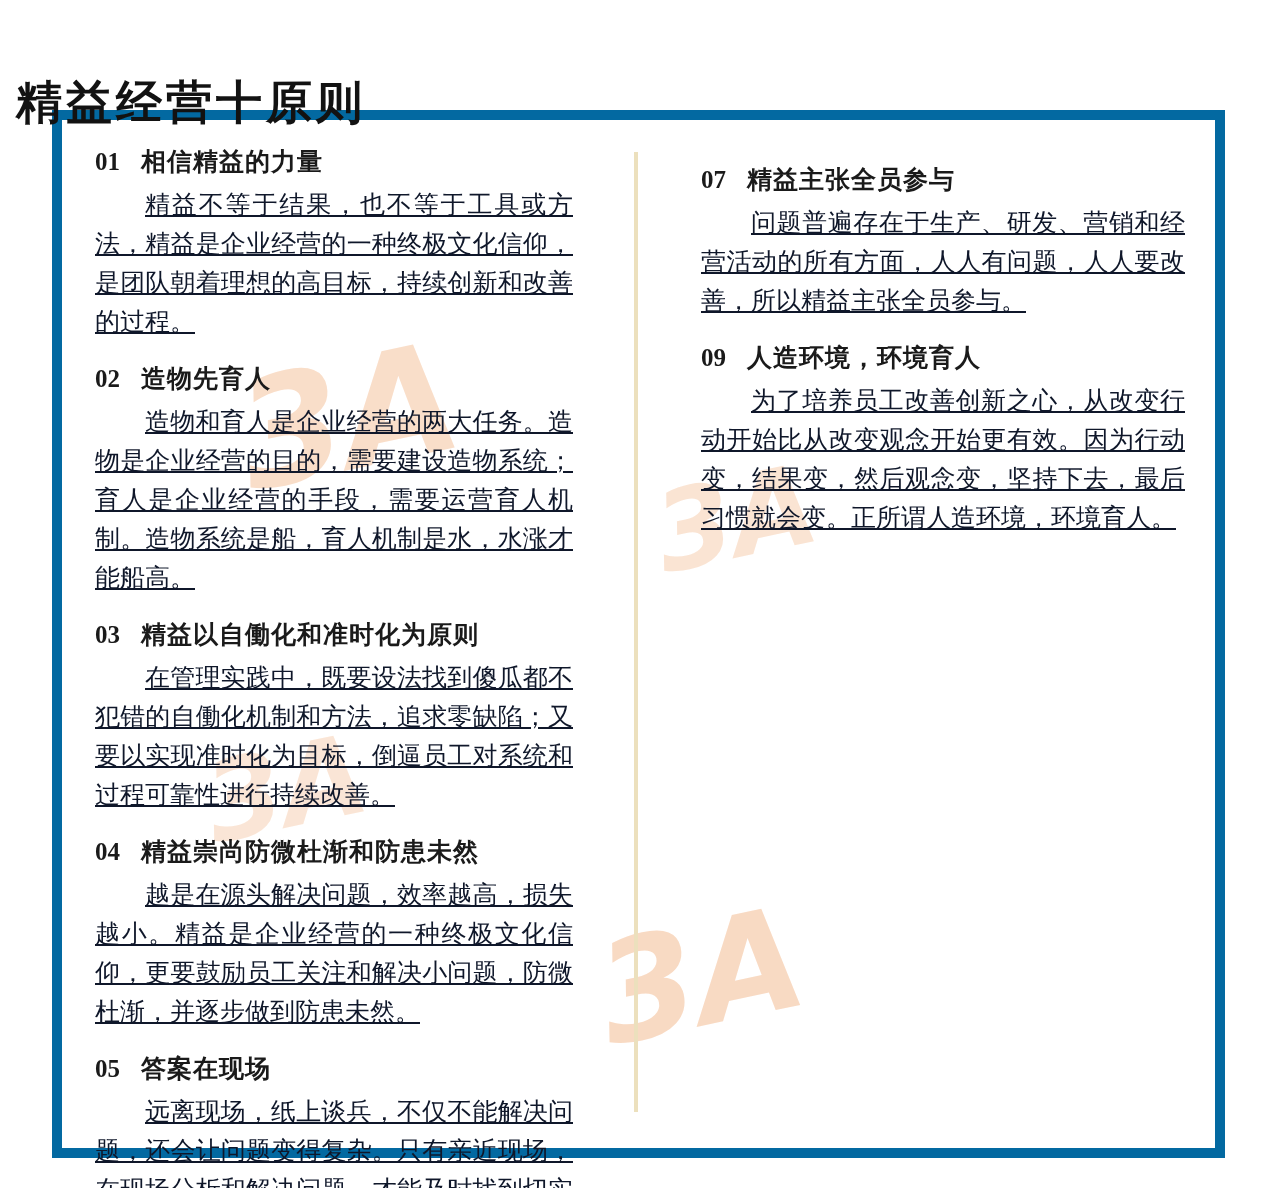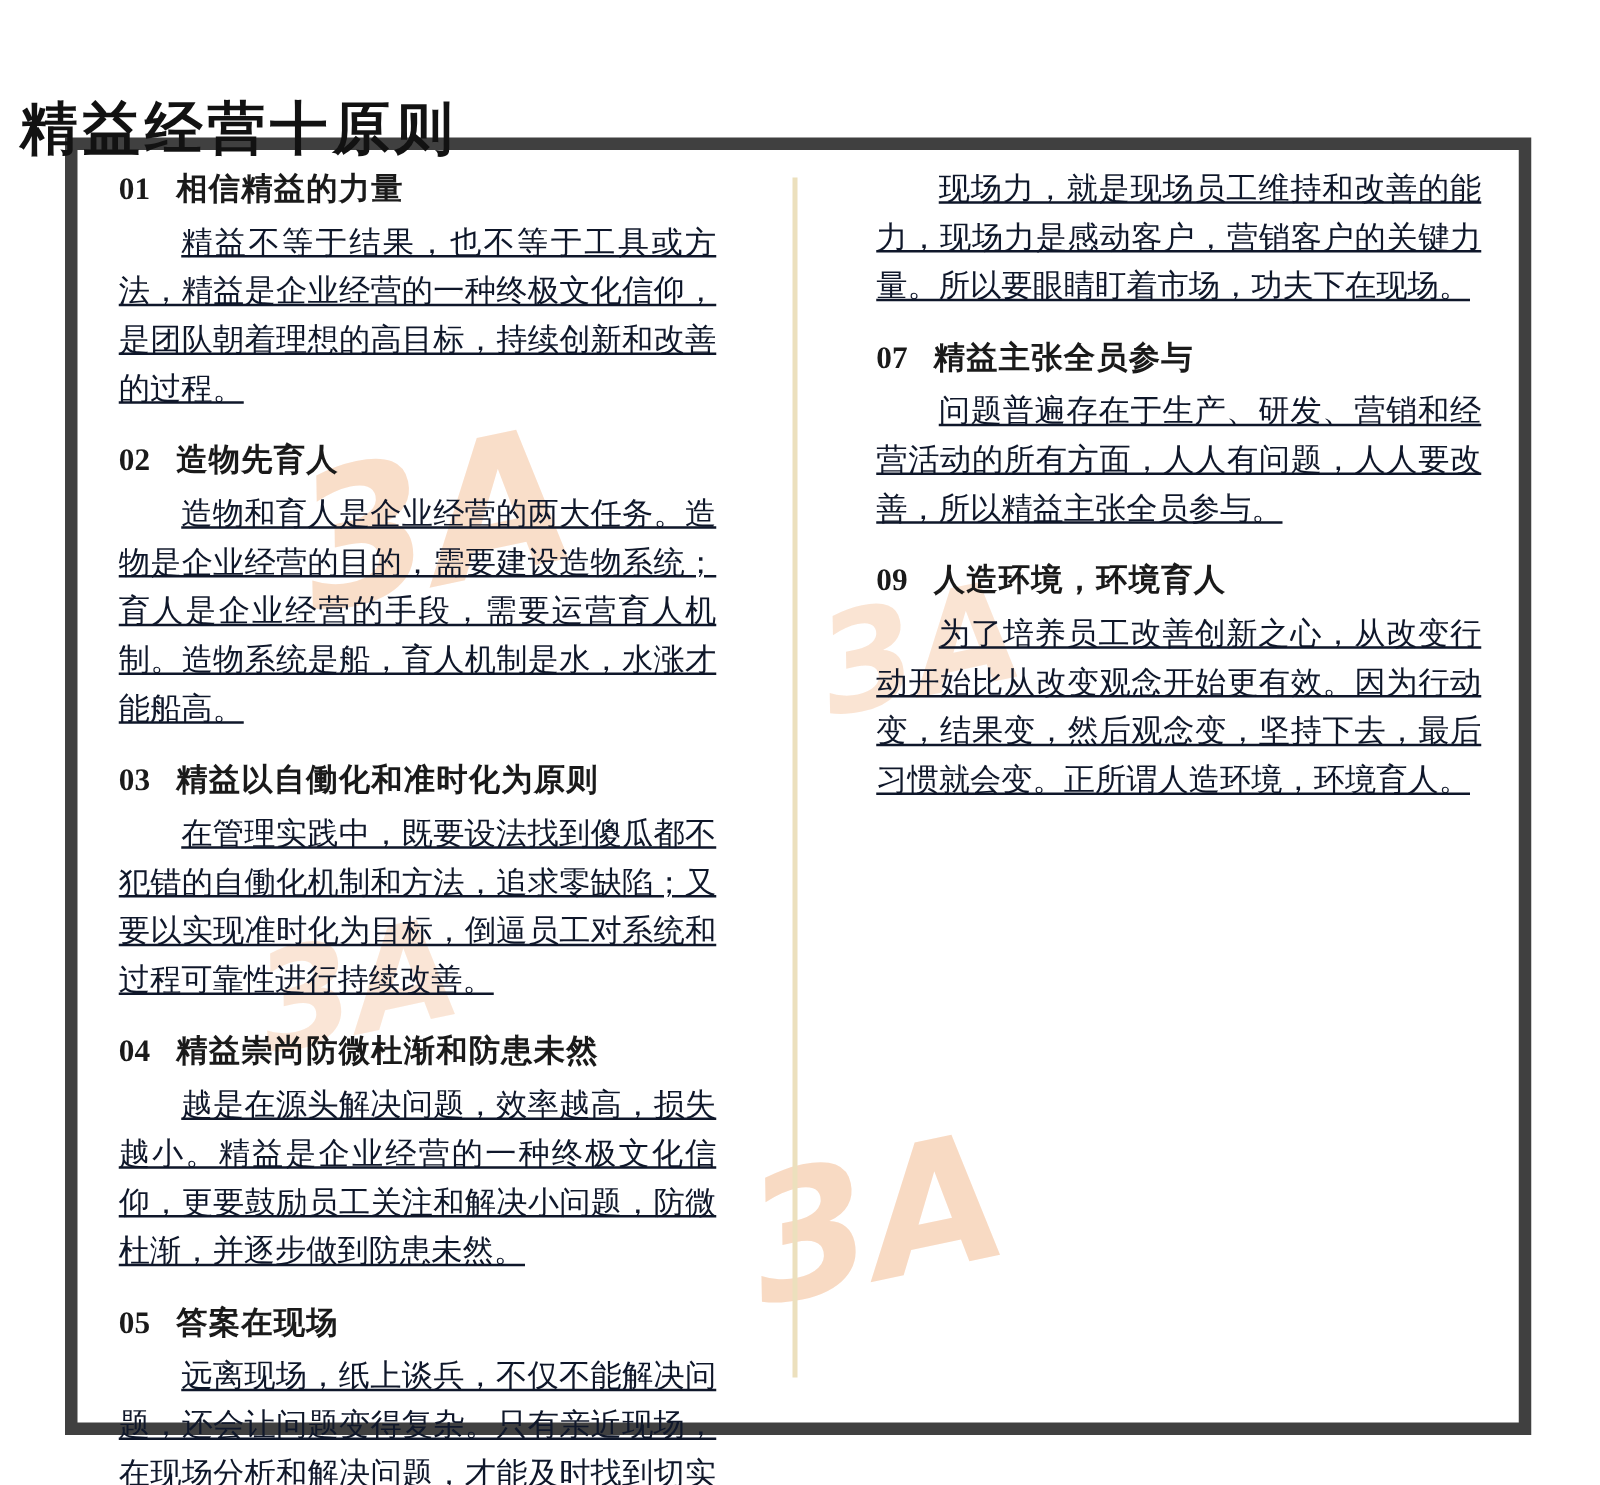--- a/index.html
+++ b/index.html
@@ -44,26 +44,26 @@
   .wm1 { left: 238px; top: 330px; font-size: 150px; opacity: 0.34; }
   .wm2 { left: 205px; top: 725px; font-size: 110px; opacity: 0.26; }
   .wm3 { left: 598px; top: 895px; font-size: 140px; opacity: 0.38; }
   .wm4 { left: 655px; top: 455px; font-size: 110px; opacity: 0.28; }
   .principles-box {
     position: absolute;
     left: 52px;
     top: 110px;
     width: 1153px;
     height: 1006px;
-    border: 10px solid #404040;
+    border: 10px solid #0369a1;
     background: transparent;
     display: flex;
     flex-direction: row;
     align-items: stretch;
-    padding-top: 12px;
+    padding-top: 22px;
     box-sizing: content-box;
     z-index: 1;
   }
   .col {
     display: block;
   }
   .col-left  { width: 478px; margin-left: 33px; }
   .col-right { width: 484px; margin-left: 63px; }
   .divider {
     width: 4px;
@@ -151,21 +151,20 @@
           <div class="sec-head">
             <span class="sec-num">05</span>
             <span class="sec-title">答案在现场</span>
           </div>
           <p class="sec-body">远离现场，纸上谈兵，不仅不能解决问题，还会让问题变得复杂。只有亲近现场，在现场分析和解决问题，才能及时找到切实有效的答案。</p>
         </div>
       </div>
     <div class="divider"></div>
     <div class="col col-right" id="col-right">
         <div class="sec">
-          <p class="sec-body">现场力，就是现场员工维持和改善的能力，现场力是感动客户，营销客户的关键力量。所以要眼睛盯着市场，功夫下在现场。</p>
         </div>
         <div class="sec">
           <div class="sec-head">
             <span class="sec-num">07</span>
             <span class="sec-title">精益主张全员参与</span>
           </div>
           <p class="sec-body">问题普遍存在于生产、研发、营销和经营活动的所有方面，人人有问题，人人要改善，所以精益主张全员参与。</p>
         </div>
         <div class="sec">
           <div class="sec-head">

